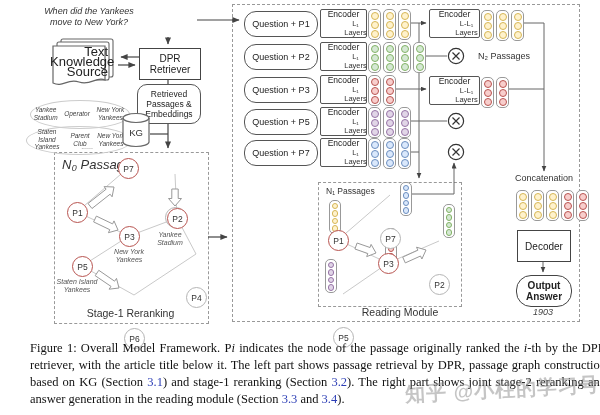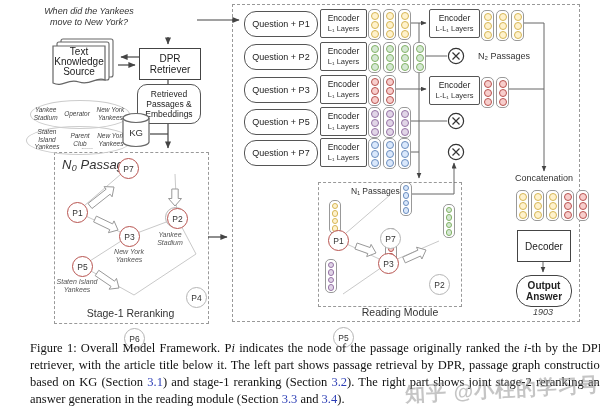--- a/index.html
+++ b/index.html
@@ -30,21 +30,21 @@
   .cb i{background:#dae8fc;border:1px solid #6c8ebf;}
   .prune{position:absolute;width:18px;height:18px;}
   .caption{position:absolute;left:30px;top:340px;width:576px;
            font-family:"Liberation Serif","DejaVu Serif",serif;font-size:12.5px;
            line-height:17px;color:#111;text-align:justify;}
   .caption .it{font-style:italic;}
   .caption .lnk{color:#2b3db5;}
   .watermark{position:absolute;left:405px;top:376px;width:200px;font-size:20px;font-weight:bold;
              color:rgba(150,150,150,0.55);letter-spacing:1px;transform:rotate(-3deg);white-space:nowrap;}
   .enc .t1{font-size:8.5px;line-height:9.5px;}
-  .enc .t2{font-size:7.5px;line-height:9px;color:#333;}
+  .enc .t2{font-size:7.5px;line-height:9px;color:#333;padding-left:24px;}
 </style>
 </head>
 <body>
 
 <div class="page">
 
   <div class="dash" style="left:54px;top:152px;width:153px;height:170px;"></div>
   <div class="dash" style="left:232px;top:4px;width:346px;height:316px;"></div>
   <div class="dash" style="left:318px;top:182px;width:142px;height:123px;"></div>
   <div class="abs" style="left:30px;top:100px;width:98px;height:27px;border:1px solid #ccc;border-radius:50%;"></div>
@@ -111,21 +111,21 @@
 
   <div class="lbl" style="left:36px;top:6px;width:106px;font-size:9px;line-height:11px;font-style:italic;text-align:center;">When did the Yankees move to New York?</div>
 
 
   <div class="abs" style="left:50px;top:38px;width:66px;height:52px;">
     <svg width="66" height="52" viewBox="0 0 66 52">
       <rect x="11" y="1" width="52" height="38" rx="2" fill="#fff" stroke="#666" stroke-width="1.1"></rect>
       <rect x="7" y="4" width="52" height="38" rx="2" fill="#fff" stroke="#666" stroke-width="1.1"></rect>
       <path d="M3,8 H55 V42 C46,38 41,48 29,44 C17,40 13,50 3,45 Z" fill="#fff" stroke="#666" stroke-width="1.2"></path>
     </svg>
-    <div class="abs" style="left:0;top:9px;width:58px;font-size:10px;line-height:10px;text-align:center;">Text Knowledge Source</div>
+    <div class="abs" style="left:0;top:9px;width:58px;font-size:13px;line-height:10px;text-align:right;">Text Knowledge Source</div>
   </div>
 
   <div class="pill" style="left:139px;top:48px;width:60px;height:30px;font-size:10px;line-height:11px;">DPR Retriever</div>
 
   <div class="rbox" style="left:137px;top:84px;width:62px;height:38px;border-radius:10px;font-size:8.5px;line-height:10px;">Retrieved Passages &amp; Embeddings</div>
 
   <div class="abs" style="left:32px;top:102px;width:94px;height:23px;display:flex;align-items:center;justify-content:center;gap:4px;font-size:6.5px;font-style:italic;color:#444;text-align:center;line-height:7.5px;">
     <span style="width:28px;">Yankee Stadium</span>
     <span style="width:28px;">Operator</span>
     <span style="width:32px;">New York Yankees</span>
@@ -326,21 +326,21 @@
         <path d="M5.5,5.5 L12.5,12.5 M12.5,5.5 L5.5,12.5" stroke="#333" stroke-width="1.2"></path>
       </svg>
   </div>
   <div class="prune" style="left:447px;top:143px;">
     <svg width="18" height="18" viewBox="0 0 18 18">
         <circle cx="9" cy="9" r="7.6" fill="#fff" stroke="#333" stroke-width="1.2"></circle>
         <path d="M5.5,5.5 L12.5,12.5 M12.5,5.5 L5.5,12.5" stroke="#333" stroke-width="1.2"></path>
       </svg>
   </div>
 
-  <div class="lbl" style="left:333px;top:186px;font-size:8.5px;padding-left:18px;">N₁ Passages</div>
+  <div class="lbl" style="left:308px;top:186px;font-size:8.5px;padding-left:18px;">N₁ Passages</div>
   <div class="lbl" style="left:330px;top:306px;width:140px;text-align:center;font-size:10.5px;">Reading Module</div>
 
   <div class="tstack" style="left:329px;top:200px;">
       <div class="tcol sm cy">
         <i></i>
         <i></i>
         <i></i>
         <i></i>
       </div>
     </div>

